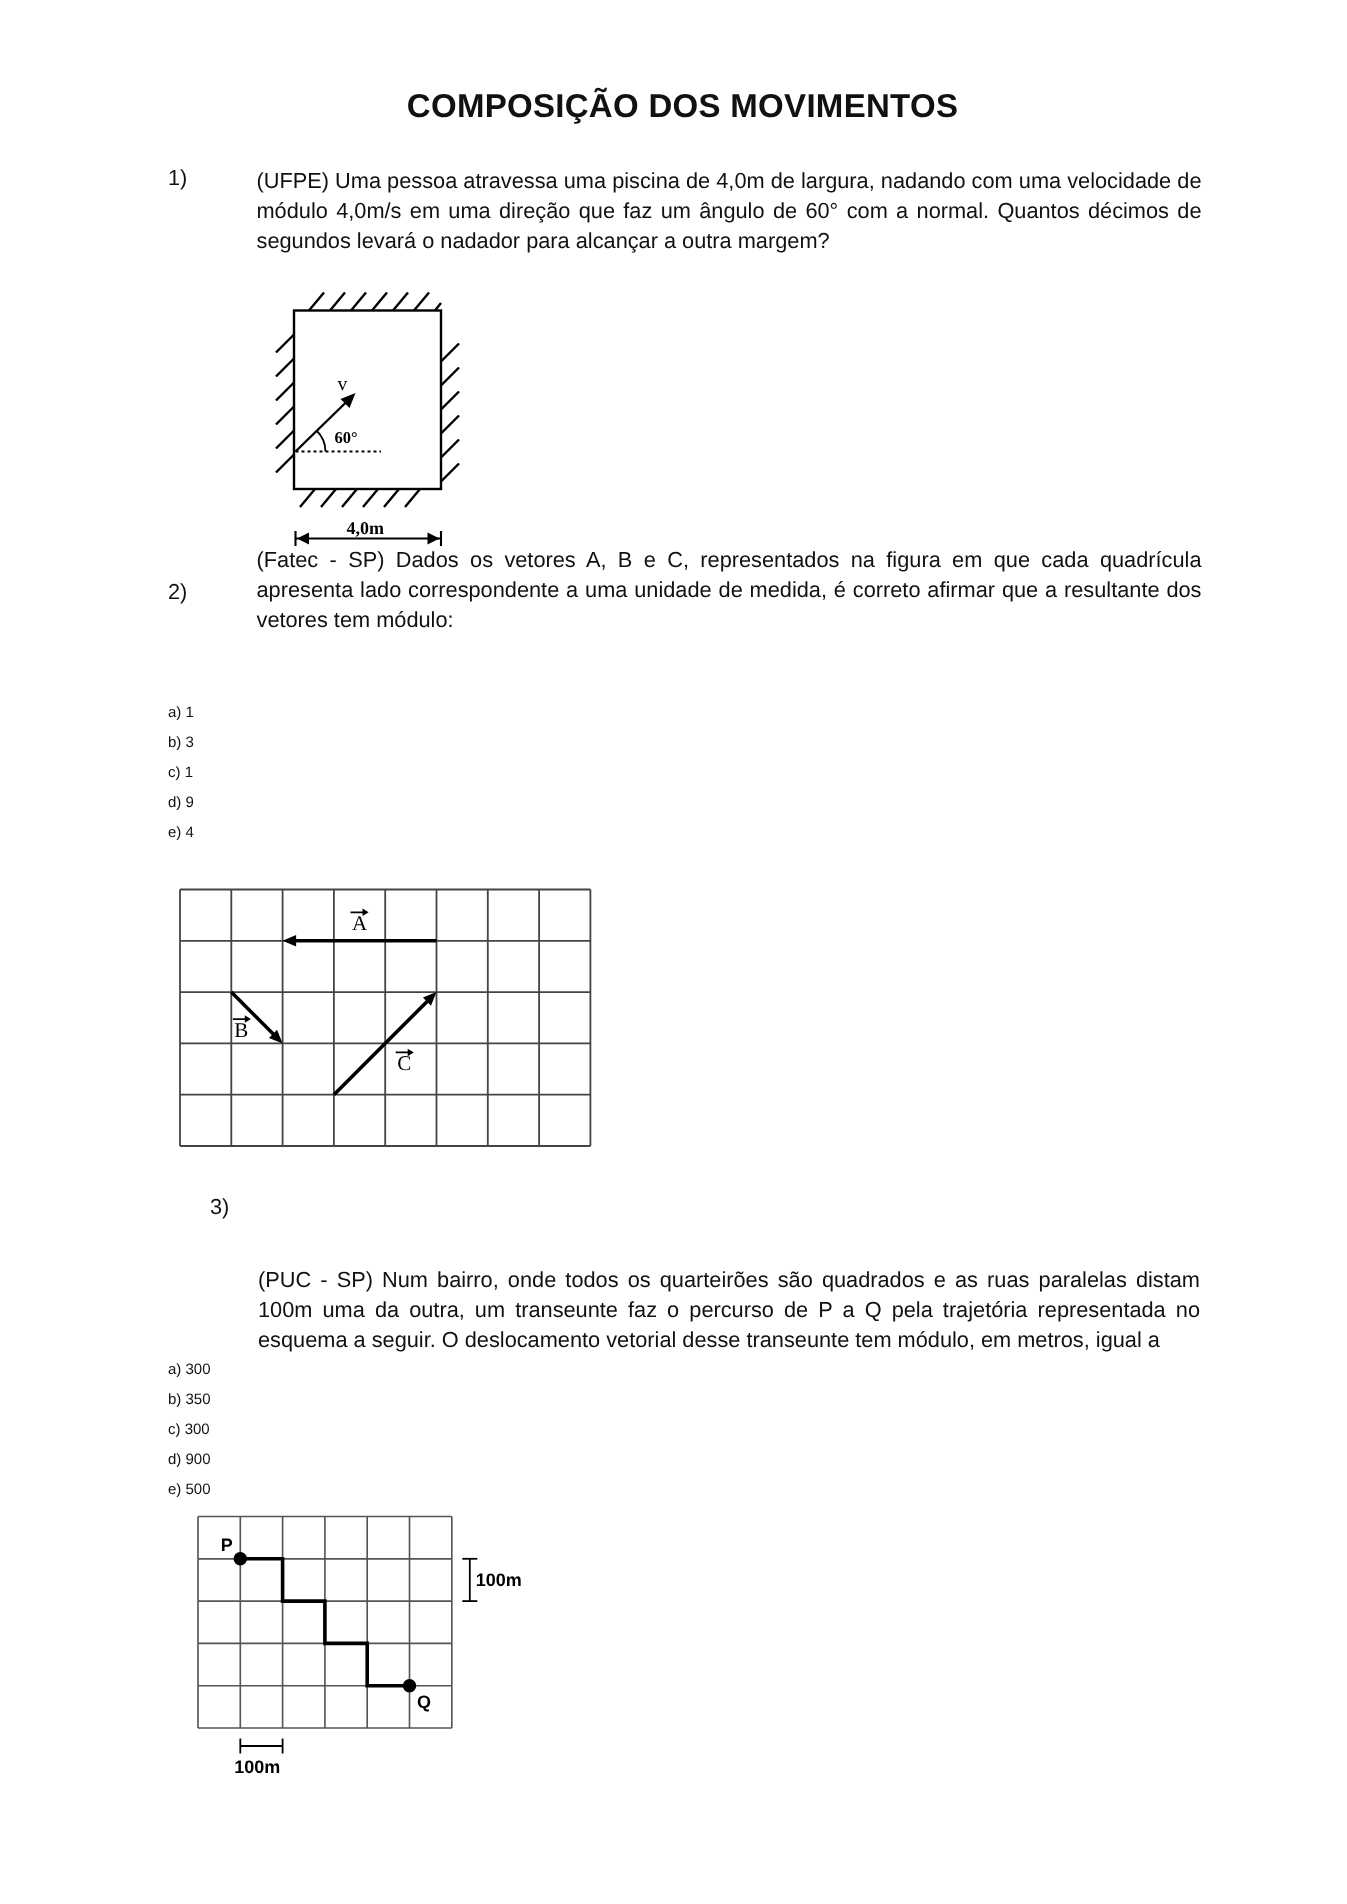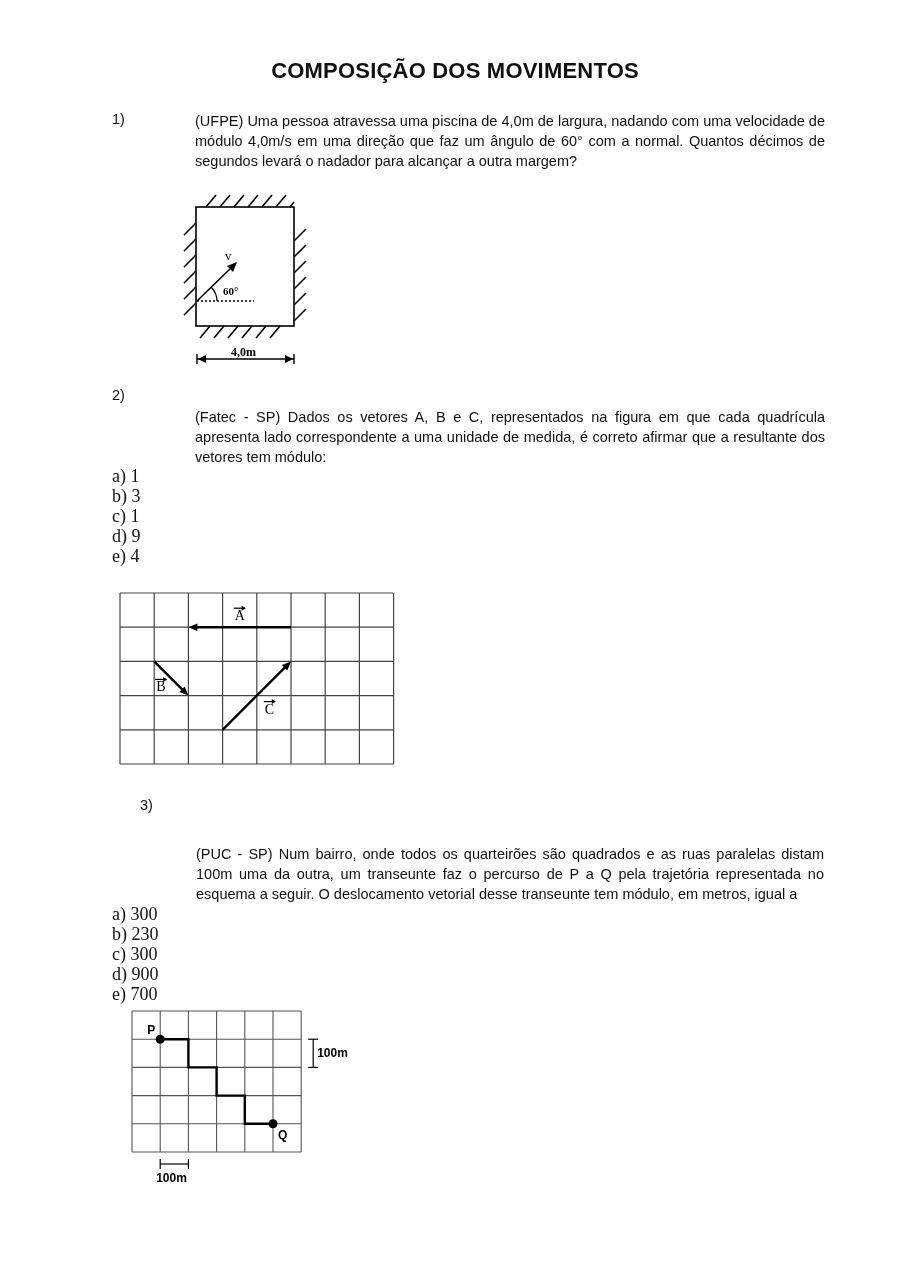--- a/index.html
+++ b/index.html
@@ -2,22 +2,22 @@
 <html><head>
 <meta charset="utf-8">
 <style>
   html, body { margin: 0; padding: 0; background: #ffffff; }
   body { width: 898px; height: 1269px; position: relative; overflow: hidden;
          font-family: "Liberation Sans", "DejaVu Sans", sans-serif; color: #111; }
   .abs { position: absolute; }
   .title { left: 0; width: 910px; top: 58px; text-align: center; font-weight: bold;
            font-size: 22px; letter-spacing: 0.2px; }
   .qnum { font-size: 14.5px; }
-  .qtext { font-size: 14.5px; line-height: 20px; width: 630px; text-align: justify; text-align-last: left; margin-left: 24px; }
-  .opt { font-size: 18px; line-height: 20px; font-family: Liberation Serif, serif; }
+  .qtext { font-size: 14.5px; line-height: 20px; width: 630px; text-align: justify; text-align-last: left; }
+  .opt { font-size: 10px; line-height: 20px; }
   svg text { font-family: "Liberation Serif", "DejaVu Serif", serif; }
   .sans-lbl { font-family: "Liberation Sans", "DejaVu Sans", sans-serif !important; font-weight: bold; }
 </style>
 </head>
 <body>
 
 <div class="abs title">COMPOSIÇÃO DOS MOVIMENTOS</div>
 
 <div class="abs qnum" style="left:112px; top:111px;">1)</div>
 <div class="abs qtext" style="left:171px; top:111px;">(UFPE) Uma pessoa atravessa uma piscina de 4,0m de largura, nadando com uma velocidade de módulo 4,0m/s em uma direção que faz um ângulo de 60° com a normal. Quantos décimos de segundos levará o nadador para alcançar a outra margem?</div>
@@ -65,21 +65,21 @@
   <text x="53" y="110" font-size="11" font-weight="bold">60°</text>
   <line x1="27" y1="174" x2="124" y2="174" stroke="#000" stroke-width="1.4"></line>
   <line x1="27" y1="169" x2="27" y2="179" stroke="#000" stroke-width="1.4"></line>
   <line x1="124" y1="169" x2="124" y2="179" stroke="#000" stroke-width="1.4"></line>
   <polygon points="28,174 36,170 36,178" fill="#000"></polygon>
   <polygon points="123,174 115,170 115,178" fill="#000"></polygon>
   <text x="61" y="171" font-size="12" font-weight="bold">4,0m</text>
 </svg>
 
 <div class="abs qnum" style="left:112px; top:387px;">2)</div>
-<div class="abs qtext" style="left:171px; top:407px;">(Fatec - SP) Dados os vetores A, B e C, representados na figura em que cada quadrícula apresenta lado correspondente a uma unidade de medida, é correto afirmar que a resultante dos vetores tem módulo:</div>
+<div class="abs qtext" style="left:171px; top:364px;">(Fatec - SP) Dados os vetores A, B e C, representados na figura em que cada quadrícula apresenta lado correspondente a uma unidade de medida, é correto afirmar que a resultante dos vetores tem módulo:</div>
 
 <div class="abs" style="left:112px; top:466px;">
   <div class="opt">a) 1</div>
   <div class="opt">b) 3</div>
   <div class="opt">c) 1</div>
   <div class="opt">d) 9</div>
   <div class="opt">e) 4</div>
 </div>
 
 <svg id="vec-grid" class="abs" style="left:110px; top:585px;" width="300" height="190">
@@ -113,24 +113,24 @@
     <text x="154.8" y="128.60000000000002" font-size="14">C</text>
     <line x1="153.8" y1="116.60000000000002" x2="164.8" y2="116.60000000000002" stroke="#000" stroke-width="1.2"></line>
     <polygon points="165.8,116.60000000000002 161.8,114.10000000000002 161.8,119.10000000000002" fill="#000"></polygon>
   </svg>
 
 <div class="abs qnum" style="left:140px; top:797px;">3)</div>
 <div class="abs qtext" style="left:172px; top:844px; width:628px;">(PUC - SP) Num bairro, onde todos os quarteirões são quadrados e as ruas paralelas distam 100m uma da outra, um transeunte faz o percurso de P a Q pela trajetória representada no esquema a seguir. O deslocamento vetorial desse transeunte tem módulo, em metros, igual a</div>
 
 <div class="abs" style="left:112px; top:904px;">
   <div class="opt">a) 300</div>
-  <div class="opt">b) 230</div>
+  <div class="opt">b) 350</div>
   <div class="opt">c) 300</div>
   <div class="opt">d) 900</div>
-  <div class="opt">e) 700</div>
+  <div class="opt">e) 500</div>
 </div>
 
 <svg id="path-grid" class="abs" style="left:120px; top:1000px;" width="250" height="190">
     <line x1="12" y1="11" x2="12" y2="152" stroke="#555" stroke-width="1.1"></line>
     <line x1="40.2" y1="11" x2="40.2" y2="152" stroke="#555" stroke-width="1.1"></line>
     <line x1="68.4" y1="11" x2="68.4" y2="152" stroke="#555" stroke-width="1.1"></line>
     <line x1="96.6" y1="11" x2="96.6" y2="152" stroke="#555" stroke-width="1.1"></line>
     <line x1="124.8" y1="11" x2="124.8" y2="152" stroke="#555" stroke-width="1.1"></line>
     <line x1="153" y1="11" x2="153" y2="152" stroke="#555" stroke-width="1.1"></line>
     <line x1="181.2" y1="11" x2="181.2" y2="152" stroke="#555" stroke-width="1.1"></line>

